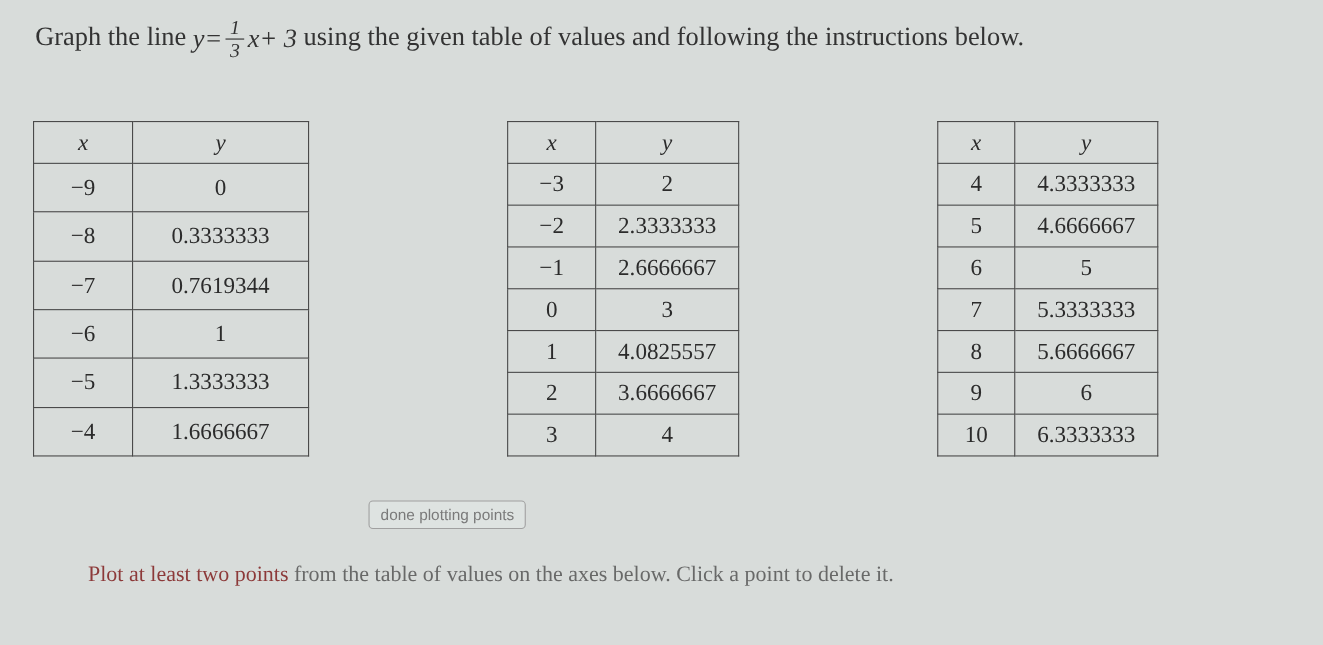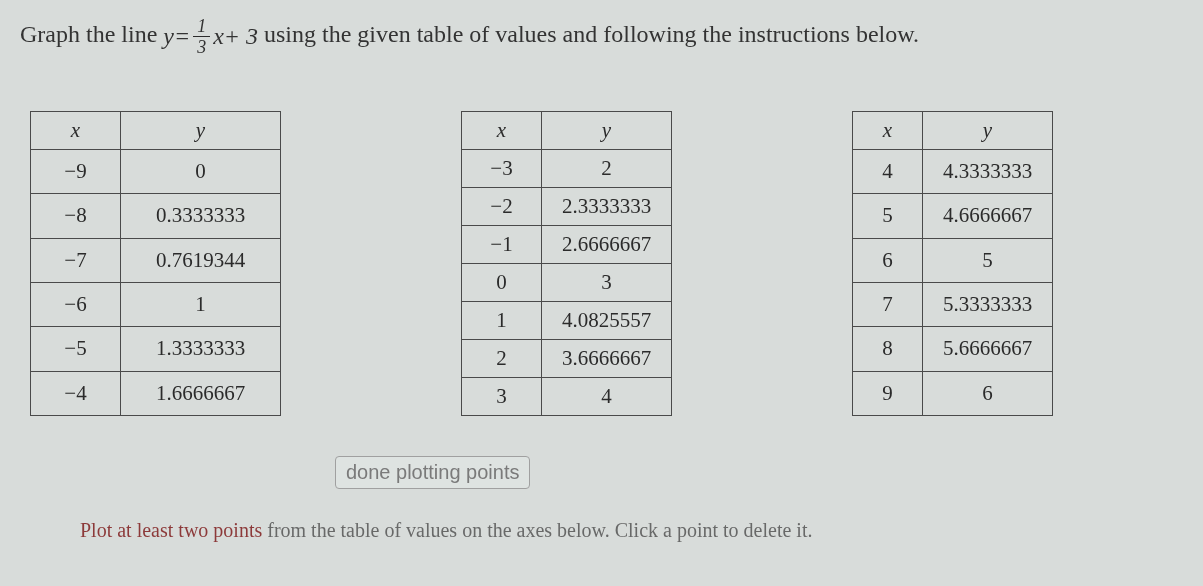--- a/index.html
+++ b/index.html
@@ -9,21 +9,21 @@
     }
     body {
       font-family: 'Times New Roman', Georgia, serif;
       background: #d8dcda;
       width: 1203px;
       height: 586px;
       overflow: hidden;
       color: #2b2b2b;
     }
     .question-container {
-      padding: 16px 20px 0 20px;
+      padding: 16px 20px 0 32px;
     }
     .question-text {
       font-size: 24px;
       color: #333;
       line-height: 1.5;
       white-space: nowrap;
     }
     .equation {
       font-style: italic;
       display: inline-flex;
@@ -76,21 +76,21 @@
     .t2 th:nth-child(2), .t2 td:nth-child(2) { width: 130px; }
     .t3 th:nth-child(1), .t3 td:nth-child(1) { width: 70px; }
     .t3 th:nth-child(2), .t3 td:nth-child(2) { width: 130px; }
     .controls-row {
       padding: 40px 0 0 335px;
     }
     .done-button {
       background: #dee3e1;
       border: 1px solid #a0a0a0;
       color: #7a7a7a;
-      font-size: 20px;
+      font-size: 14px;
       padding: 4px 10px;
       border-radius: 4px;
       font-family: Arial, sans-serif;
       cursor: pointer;
     }
     .footer-text {
       padding: 30px 0 0 80px;
       font-size: 20px;
       color: #555;
       font-family: 'Times New Roman', Georgia, serif;
@@ -223,20 +223,24 @@
           <td>5.3333333</td>
         </tr>
       <tr>
           <td>8</td>
           <td>5.6666667</td>
         </tr>
       <tr>
           <td>9</td>
           <td>6</td>
         </tr>
+      <tr>
+          <td>10</td>
+          <td>6.3333333</td>
+        </tr>
     </tbody>
   </table>
 
 </div>
 
 <div class="controls-row">
   <button class="done-button">done plotting points</button>
 </div>
 
 <div class="footer-text">

